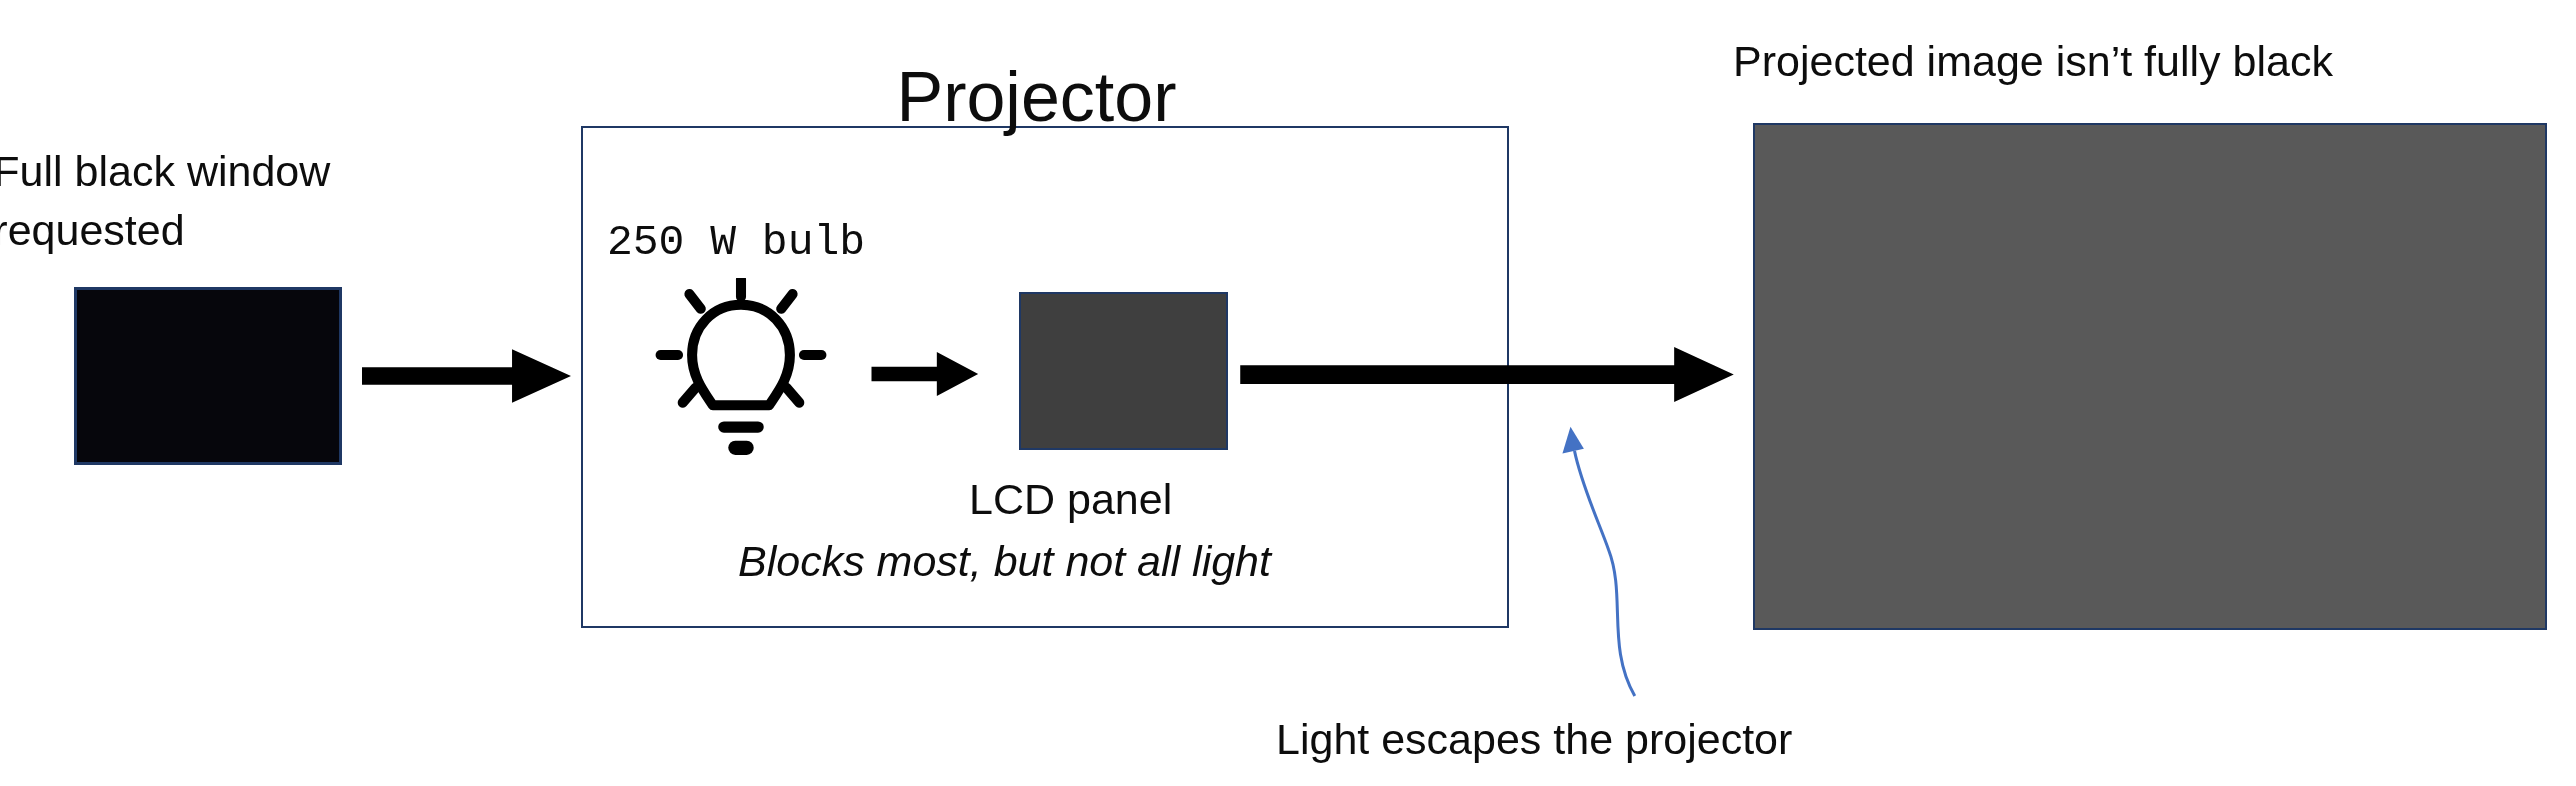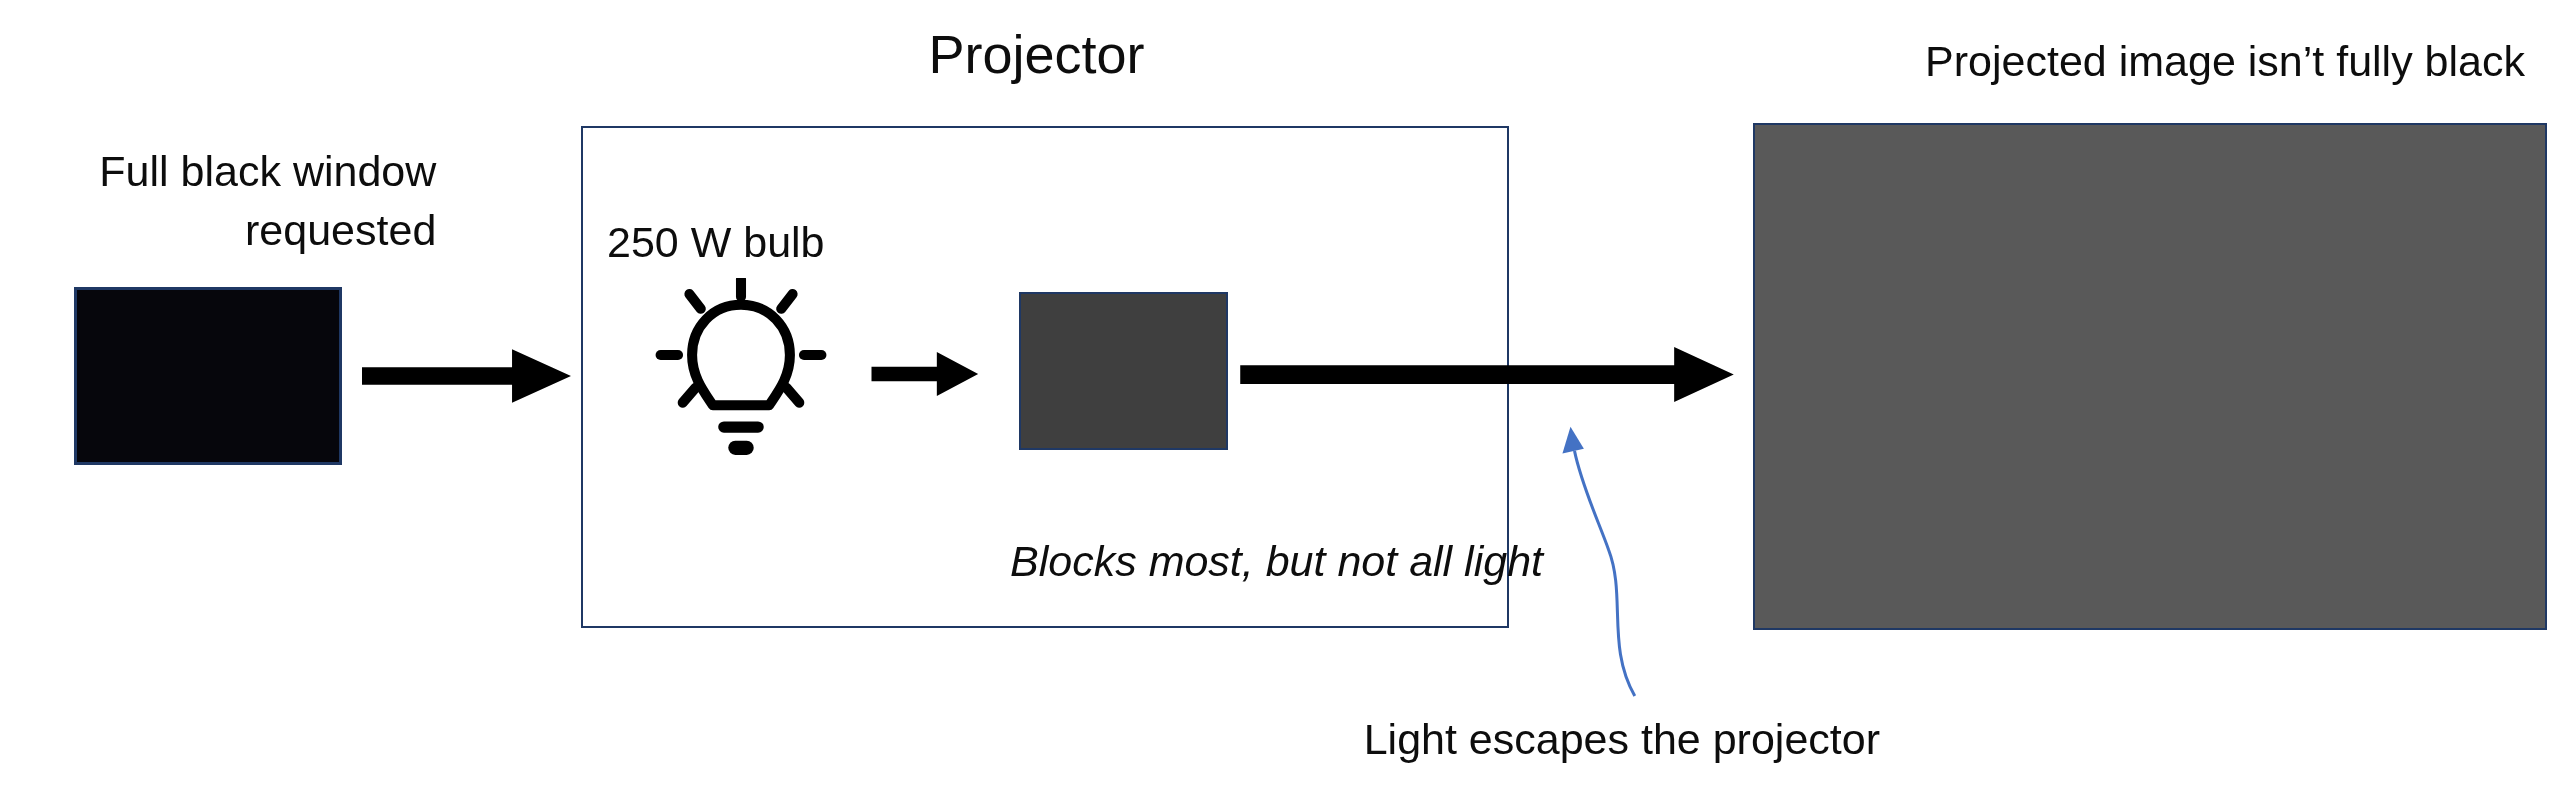--- a/index.html
+++ b/index.html
@@ -10,22 +10,22 @@
     --annotation-blue:#4472c4;
     --text-color:#0d0d0d;
     --bg-color:#ffffff;
   }
   html,body{margin:0;padding:0;background:var(--bg-color);}
   .canvas{
     position:relative;width:2576px;height:786px;background:var(--bg-color);
     font-family:"Liberation Sans", sans-serif;color:var(--text-color);overflow:hidden;
   }
   .abs{position:absolute;}
-  .caption{font-size:43px;line-height:1.38;text-align:right;color:var(--text-color);}
-  .title{font-size:54px;line-height:1.2;text-align:center;color:var(--text-color);}
+  .caption{font-size:43px;line-height:1.38;text-align:left;color:var(--text-color);}
+  .title{font-size:70px;line-height:1.2;text-align:center;color:var(--text-color);margin-top:33px;}
   .left-al{text-align:left;}
   .source-rect{
     left:74px;top:287px;width:268px;height:178px;
     background:var(--black-fill);border:3.4px solid var(--outline-navy);box-sizing:border-box;
   }
   .projector-box{
     left:581px;top:126px;width:928px;height:502px;
     background:transparent;border:2.7px solid var(--outline-navy);box-sizing:border-box;
   }
   .lcd-rect{
@@ -48,21 +48,21 @@
   <div class="abs title" style="left:768px;top:21.5px;width:537px;">Projector</div>
 
   <div class="abs caption" style="left:-6.7px;top:142px;width:443px;">Full black window requested</div>
 
   <div class="abs source-rect"></div>
 
   <svg class="abs" style="left:362px;top:339px;" width="211" height="74" viewBox="0 0 315 110" aria-hidden="true">
     <polygon fill="#000000" points="0,42 224,42 224,15 312,55 224,95 224,68 0,68"></polygon>
   </svg>
 
-  <div class="abs caption left-al" style="left:607px;top:213px;width:402px;">250 W bulb</div>
+  <div class="abs caption left-al" style="left:607px;top:213px;width:402px;font-family:Liberation Mono, monospace;">250 W bulb</div>
 
   <svg class="abs" style="left:647px;top:278px;" width="188" height="201" viewBox="0 0 280 300" aria-hidden="true">
     <g stroke="#000000" stroke-width="15" stroke-linecap="round" fill="none">
       <path d="M140,2 L140,28"></path>
       <path d="M63,24 L80,46"></path>
       <path d="M217,24 L200,46"></path>
       <path d="M20,115 L46,115"></path>
       <path d="M234,115 L260,115"></path>
       <path d="M72,164 L53,186"></path>
       <path d="M208,164 L227,186"></path>
@@ -71,20 +71,21 @@
     <rect x="106" y="214" width="68" height="17" rx="8.5" fill="#000000"></rect>
     <rect x="121" y="243" width="38" height="21" rx="10.5" fill="#000000"></rect>
   </svg>
 
   <svg class="abs" style="left:871px;top:346px;" width="109" height="56" viewBox="0 0 162 84" aria-hidden="true">
     <polygon fill="#000000" points="0,31 98,31 98,9 160,42 98,75 98,53 0,53"></polygon>
   </svg>
 
   <div class="abs lcd-rect"></div>
 
+  <div class="abs caption" style="left:969px;top:470px;width:268px;">LCD panel</div>
   <div class="abs caption" style="left:738px;top:532px;width:805px;font-style:italic;">Blocks most, but not all light</div>
 
   <svg class="abs" style="left:1240px;top:337px;" width="496" height="75" viewBox="0 0 740 112" aria-hidden="true">
     <polygon fill="#000000" points="0,42 648,42 648,15 737,56 648,97 648,70 0,70"></polygon>
   </svg>
 
   <div class="abs screen-rect"></div>
 
   <div class="abs caption" style="left:1733px;top:32px;width:792px;">Projected image isn’t fully black</div>
 

